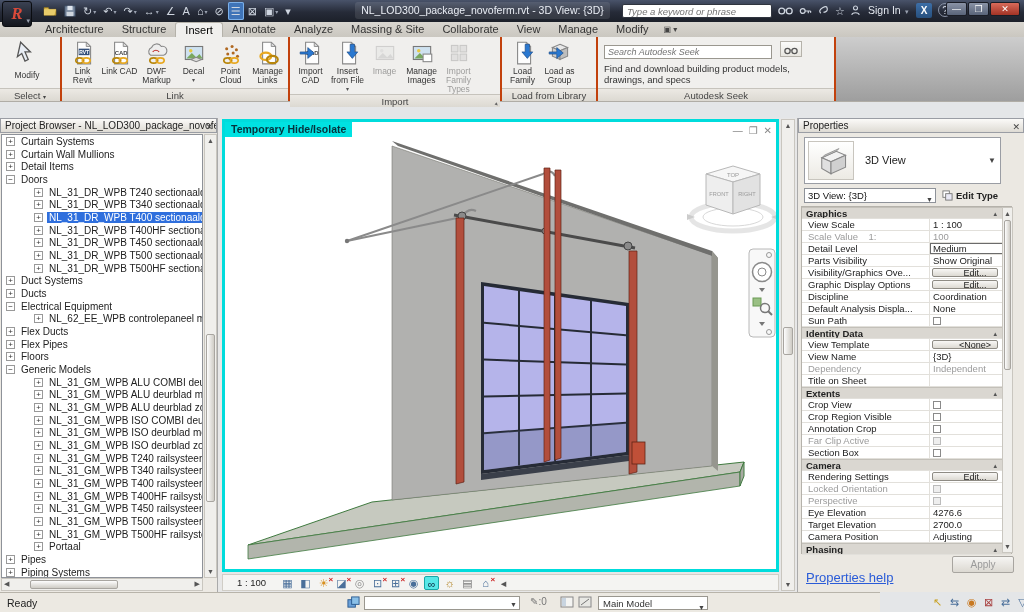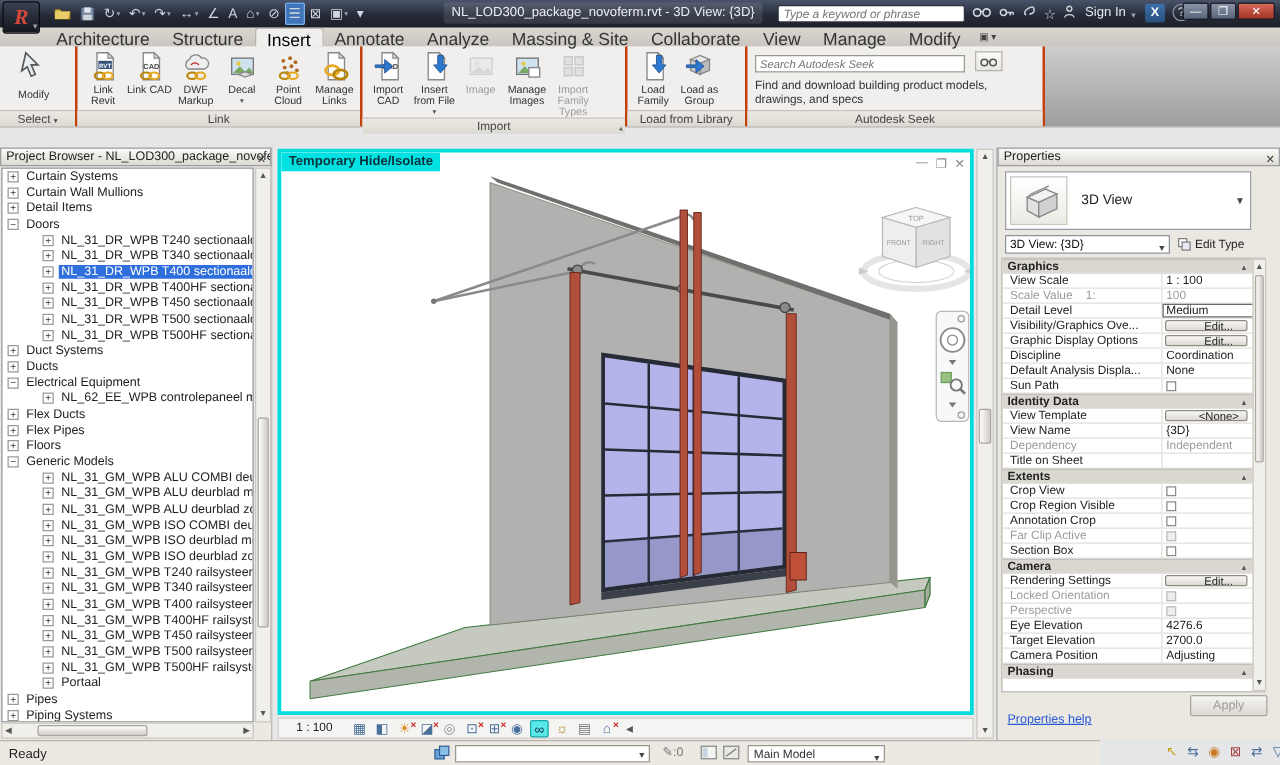--- a/index.html
+++ b/index.html
@@ -32,21 +32,21 @@
     border-radius:2px; color:#fff; font-weight:bold; font-size:10px; text-align:center; line-height:15px; }
   .helpbtn { position:absolute; left:938px; top:3px; width:14px; height:14px; border:1px solid #8a93a6; border-radius:50%;
     color:#d8dde6; font-size:10px; text-align:center; line-height:13px; }
   .winbtns { position:absolute; right:4px; top:2px; display:flex; gap:1px; }
   .wbtn { width:21px; height:14px; border:1px solid #1a1d26; border-radius:2px;
     background:linear-gradient(#8a93a6,#59647a); color:#fff; font-size:9px; line-height:12px; text-align:center; }
   .wbtn.close { background:linear-gradient(#d86a5a,#a23325); width:30px; }
 
   
   .tabrow { position:absolute; left:0; top:22px; width:1024px; height:15px; background:linear-gradient(#d9d6d0,#cac7c0); display:flex; padding-left:36px; z-index:30;}
-  .tab { font-size:14px; color:#333; padding:1px 9px 12px; cursor:default; }
+  .tab { font-size:11px; color:#333; padding:1px 9px 12px; cursor:default; }
   .tab.active { background:#f0efed; border-radius:3px 3px 0 0; border:1px solid #b5b2aa; border-bottom:none; color:#000; }
   .ribbonbtn { margin-left:6px; font-size:8px; color:#444; padding-top:3px; }
 
   
   .ribbon { position:absolute; left:0; top:37px; width:1024px; height:65px; background:#f0efed; border-bottom:1px solid #b0ada6; z-index:29; display:flex; }
   .rgroup { height:100%; border-right:2px solid #c2410c; display:flex; flex-direction:column; }
   .rbtns { flex:1; display:flex; align-items:flex-start; padding:2px 2px 0; }
   .rlabel { height:13px; font-size:9.5px; color:#444; text-align:center; line-height:13px;
     background:linear-gradient(#ece9e4,#dcd9d2); border-top:1px solid #c6c3bc; position:relative; }
   .rlabel .dlg { position:absolute; right:2px; top:3px; font-size:6px; transform:rotate(45deg); color:#666; }
@@ -95,36 +95,36 @@
   .vp-vsb { left:563px; top:1px; width:14px; height:472px; }
 
   
   .props { position:absolute; left:797px; top:118px; width:227px; height:474px; background:#ebe8e2; border-left:1px solid #aaa; }
   .typesel { position:absolute; left:6px; top:19px; width:197px; height:47px; background:#fff; border:1px solid #9a9da4; }
   .typesel .tile { position:absolute; left:3px; top:3px; width:46px; height:39px; border:1px solid #c8c5be; background:linear-gradient(#fff,#eceae4); }
   .typesel .tname { position:absolute; left:60px; top:16px; font-size:11px; color:#222; }
   .typesel .tcaret { position:absolute; right:4px; top:18px; font-size:8px; color:#444; }
   .viewcombo { position:absolute; left:6px; top:70px; width:132px; height:15px; background:#fff; border:1px solid #8e9299; font-size:9.5px; line-height:14px; padding:0 3px; color:#111; }
   .viewcombo .vc { position:absolute; right:2px; top:4px; font-size:7px; color:#444; }
-  .edittype { position:absolute; left:142px; top:70px; width:76px; height:15px; font-size:9.5px; color:#222; display:flex; align-items:center; gap:3px; padding-left:2px; }
+  .edittype { position:absolute; left:142px; top:70px; width:76px; height:15px; font-size:9.5px; color:#222; display:flex; align-items:center; gap:3px; padding-left:2px;font-weight:bold; }
   .pgrid { position:absolute; left:3px; top:88px; width:211px; height:348px; background:#fff; border:1px solid #b5b2ab; }
   .prow { height:12px; display:flex; border-bottom:1px solid #e2e0db; font-size:9.5px; }
   .prow.psec { background:#dad7d1; border-top:1px solid #c3c0b9; font-weight:bold; color:#333; position:relative; }
   .psec .pin { position:absolute; right:14px; top:2px; font-size:7px; font-weight:normal; color:#555; }
   .pname { width:128px; padding:0 0 0 6px; line-height:11.5px; color:#222; border-right:1px solid #e2e0db; white-space:pre; overflow:hidden; }
   .psec .pname { border-right:none; font-size:9.5px; padding-left:4px; }
   .pval { flex:1; line-height:11.5px; padding:0 3px; color:#222; position:relative; white-space:nowrap; overflow:hidden; }
   .dim { color:#9b9b9b !important; }
   .pval .pbtn { position:absolute; left:2px; right:13px; top:1px; bottom:1px; border:1px solid #8e8b84;
     background:linear-gradient(#f8f7f5,#dcd9d2); border-radius:2px; text-align:center; font-size:9px; line-height:9px;padding-left:20px; }
   .pval.boxed { outline:1px solid #6b6b6b; outline-offset:-1px; }
   .pcheck { width:8px; height:8px; border:1px solid #8a8a8a; background:#fff; margin-top:2px; }
   .pcheck.dimc { background:#eee; border-color:#bbb; }
   .pg-vsb { left:200px; top:0px; width:11px; height:346px; border-left:1px solid #c9c6bf; }
-  .props-help { position:absolute; left:8px; top:452px; font-size:10px; color:#2a5bd7; text-decoration:underline; }
+  .props-help { position:absolute; left:8px; top:452px; font-size:13px; color:#2a5bd7; text-decoration:underline; }
   .applybtn { position:absolute; right:10px; top:438px; width:62px; height:17px; border:1px solid #a8a5a0; border-radius:2px;
     background:linear-gradient(#f6f5f3,#dcd9d2); color:#9a9a9a; font-size:10px; text-align:center; line-height:15px; }
 
   
   .statusbar { position:absolute; left:0; top:592px; width:880px; height:20px; background:#ece9e2; border-top:1px solid #b8b4aa; font-size:10.5px; color:#222; }
   .ready { position:absolute; left:7px; top:4px; }
   .ws-icon { position:absolute; left:347px; top:3px; }
   .ws-combo { position:absolute; left:364px; top:3px; width:156px; height:14px; background:#fff; border:1px solid #9a978f; }
   .ws-combo .vc { position:absolute; right:2px; top:4px; font-size:7px; color:#444; }
   .edit-req { position:absolute; left:530px; top:3px; color:#777; font-size:10px; }
@@ -724,20 +724,24 @@
       </div>
       <div class="prow">
         <span class="pname dim">Scale Value    1:</span>
         <div class="pval dim">100</div>
       </div>
       <div class="prow">
         <span class="pname">Detail Level</span>
         <div class="pval boxed">Medium</div>
       </div>
       <div class="prow">
+        <span class="pname">Parts Visibility</span>
+        <div class="pval">Show Original</div>
+      </div>
+      <div class="prow">
         <span class="pname">Visibility/Graphics Ove...</span>
         <div class="pval">
           <div class="pbtn">Edit...</div>
         </div>
       </div>
       <div class="prow">
         <span class="pname">Graphic Display Options</span>
         <div class="pval">
           <div class="pbtn">Edit...</div>
         </div>

